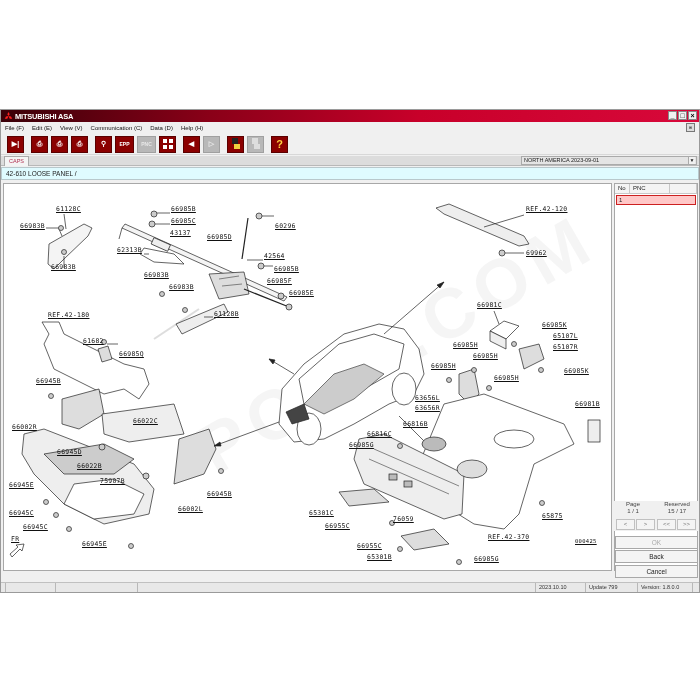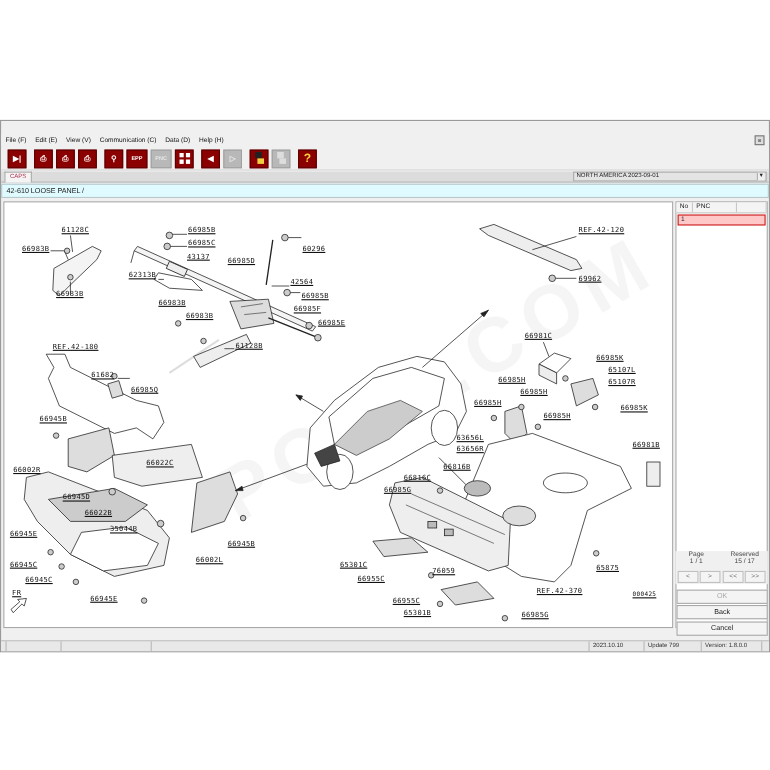--- a/index.html
+++ b/index.html
@@ -51,20 +51,33 @@
   .act-btn.disabled { color: #aaa; }
 
   .statusbar { position: absolute; left: 0; top: 472px; width: 698px; height: 10px; background: #e8e8e8; border-top: 1px solid #c0c0c0; display: flex; }
   .sb-cell { border-right: 1px solid #b8b8b8; font-size: 5.5px; line-height: 9px; padding-left: 3px; color: #333; }
 </style>
 </head>
 <body>
 
 <div id="app">
 
+  <div class="titlebar">
+    <svg class="logo" viewBox="0 0 10 9">
+      <polygon points="5,0 6.3,2.5 5,4.5 3.7,2.5" fill="#ff2020"></polygon>
+      <polygon points="3.7,4.7 5,4.7 3.6,7.5 0.8,7.5 2.2,5" fill="#ff2020"></polygon>
+      <polygon points="5,4.7 6.3,4.7 7.8,5 9.2,7.5 6.4,7.5" fill="#ff2020"></polygon>
+    </svg>
+    <span class="title">MITSUBISHI ASA</span>
+    <div class="winbtns">
+      <div class="winbtn">_</div>
+      <div class="winbtn">□</div>
+      <div class="winbtn">×</div>
+    </div>
+  </div>
 
   <div class="menubar">
     <span class="menu-item">File (F)</span>
     <span class="menu-item">Edit (E)</span>
     <span class="menu-item">View (V)</span>
     <span class="menu-item">Communication (C)</span>
     <span class="menu-item">Data (D)</span>
     <span class="menu-item">Help (H)</span>
     <div class="mini-icon">⊞</div>
   </div>
@@ -271,21 +284,21 @@
     <div class="plbl" style="left:210px;top:126px">61128B</div>
     <div class="plbl" style="left:44px;top:127px">REF.42-180</div>
     <div class="plbl" style="left:79px;top:153px">61682</div>
     <div class="plbl" style="left:115px;top:166px">66985Q</div>
     <div class="plbl" style="left:32px;top:193px">66945B</div>
     <div class="plbl" style="left:8px;top:239px">66002R</div>
     <div class="plbl" style="left:129px;top:233px">66022C</div>
     <div class="plbl" style="left:53px;top:264px">66945D</div>
     <div class="plbl" style="left:73px;top:278px">66022B</div>
     <div class="plbl" style="left:5px;top:297px">66945E</div>
-    <div class="plbl" style="left:96px;top:293px">35044B</div>
+    <div class="plbl" style="left:96px;top:293px">75907B</div>
     <div class="plbl" style="left:203px;top:306px">66945B</div>
     <div class="plbl" style="left:174px;top:321px">66002L</div>
     <div class="plbl" style="left:5px;top:325px">66945C</div>
     <div class="plbl" style="left:19px;top:339px">66945C</div>
     <div class="plbl" style="left:78px;top:356px">66945E</div>
     <div class="plbl" style="left:7px;top:351px">FR</div>
     <div class="plbl" style="left:522px;top:21px">REF.42-120</div>
     <div class="plbl" style="left:522px;top:65px">69962</div>
     <div class="plbl" style="left:473px;top:117px">66981C</div>
     <div class="plbl" style="left:538px;top:137px">66985K</div>

